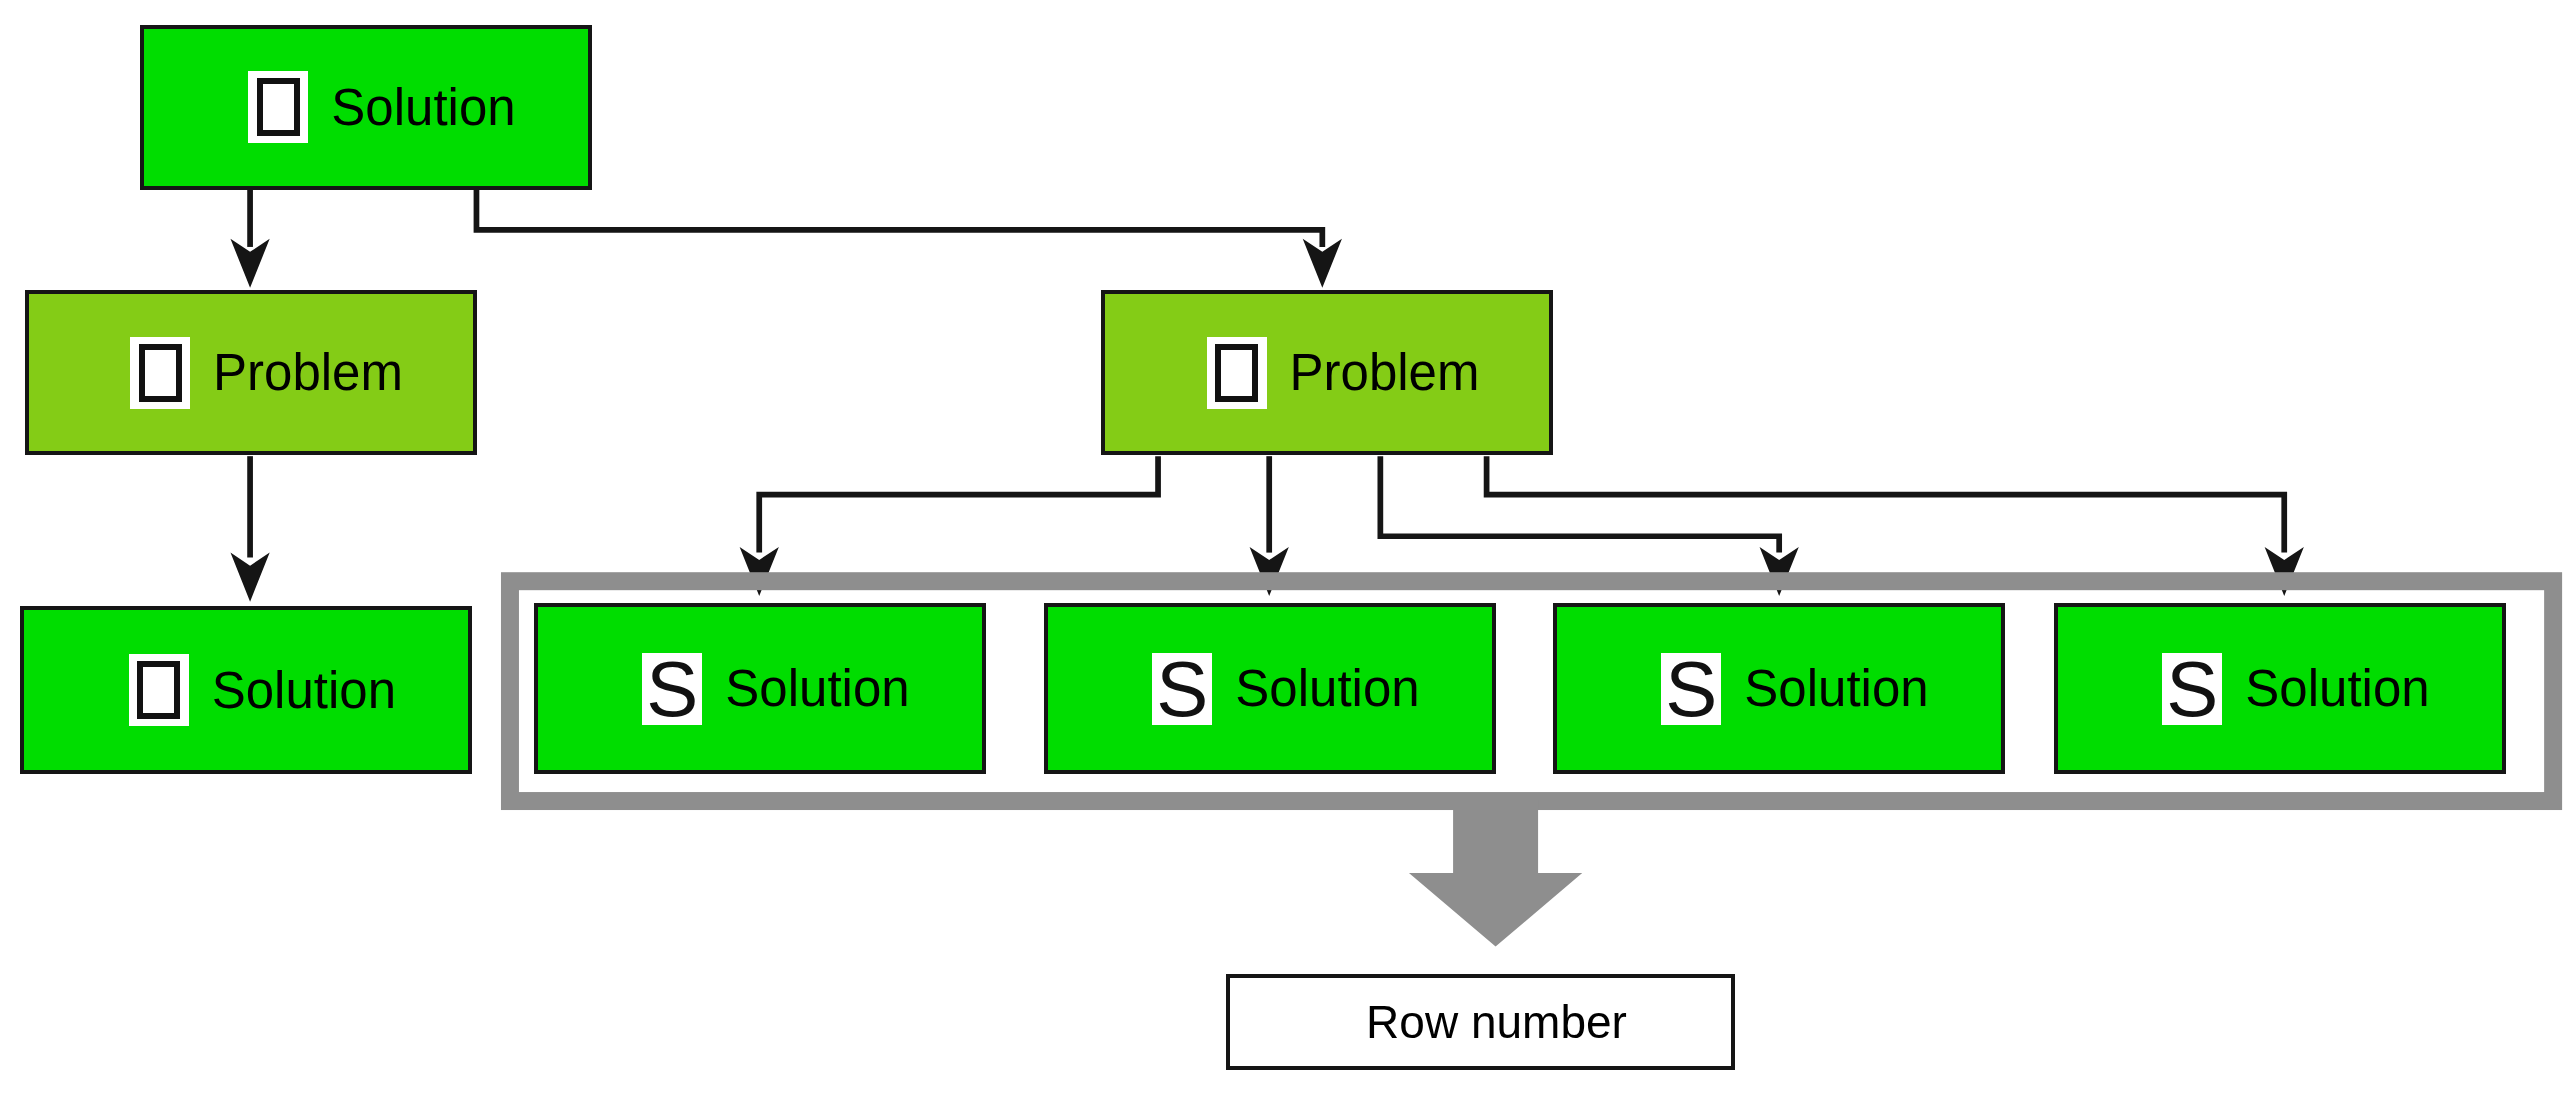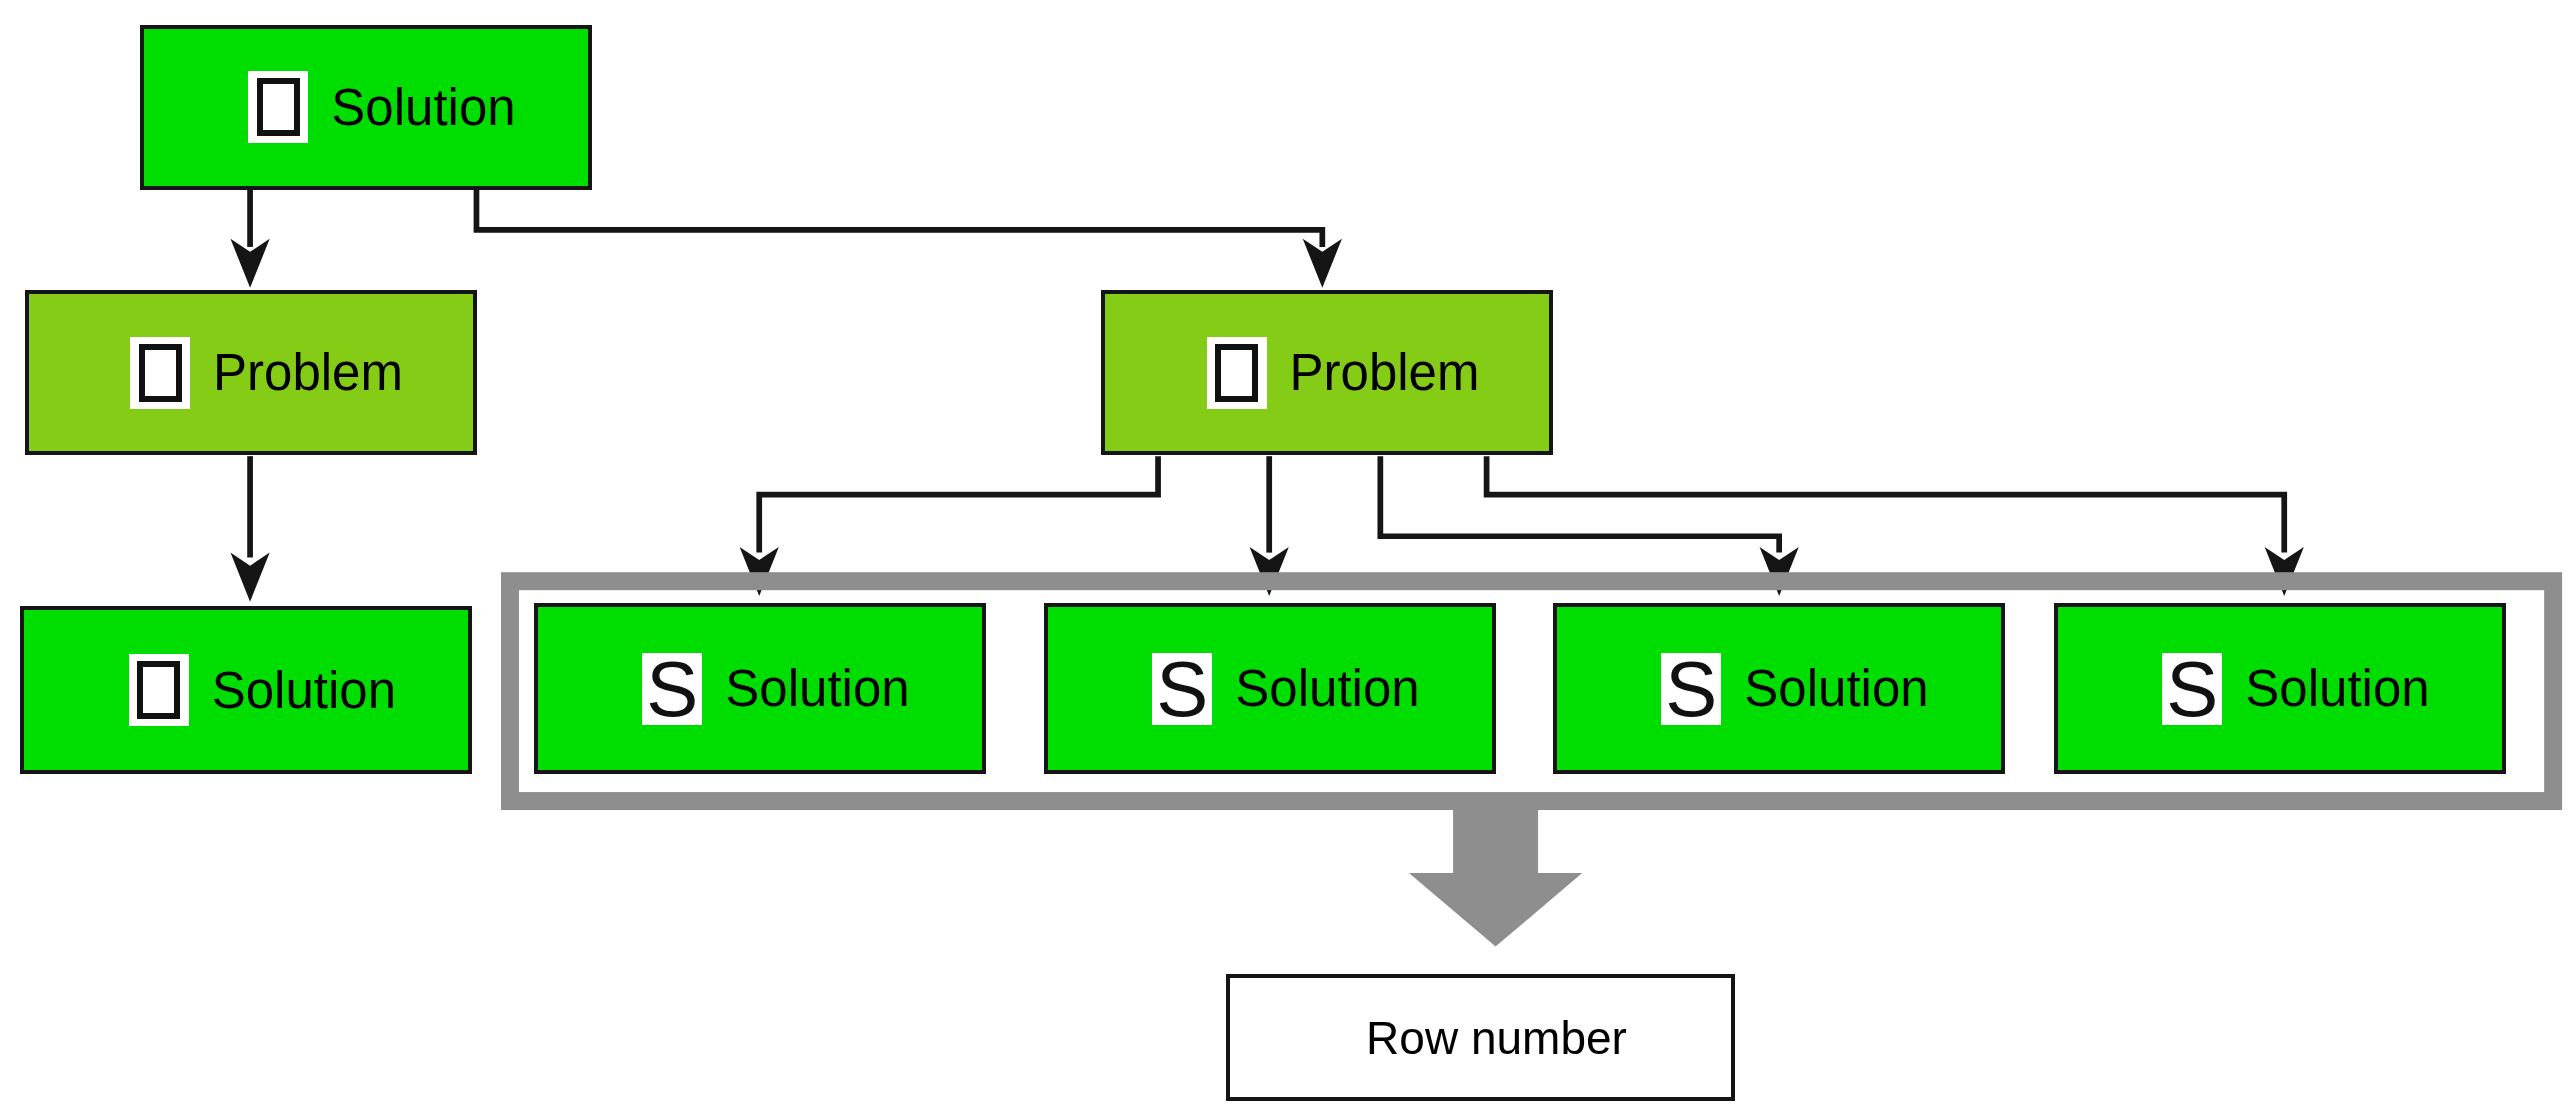--- a/index.html
+++ b/index.html
@@ -138,18 +138,18 @@
   <div class="node green" style="left:1553px; top:603px; width:452px; height:171px;">
     <span class="icon s-icon">S</span>
     <span class="label">Solution</span>
   </div>
 
   <div class="node green" style="left:2054px; top:603px; width:452px; height:171px;">
     <span class="icon s-icon">S</span>
     <span class="label">Solution</span>
   </div>
 
-  <div class="node white" style="left:1226px; top:974px; width:509px; height:127px;">
+  <div class="node white" style="left:1226px; top:974px; width:509px; height:96px;">
     <span class="row-label">Row number</span>
   </div>
 
 </div>
 
 
 </body></html>

